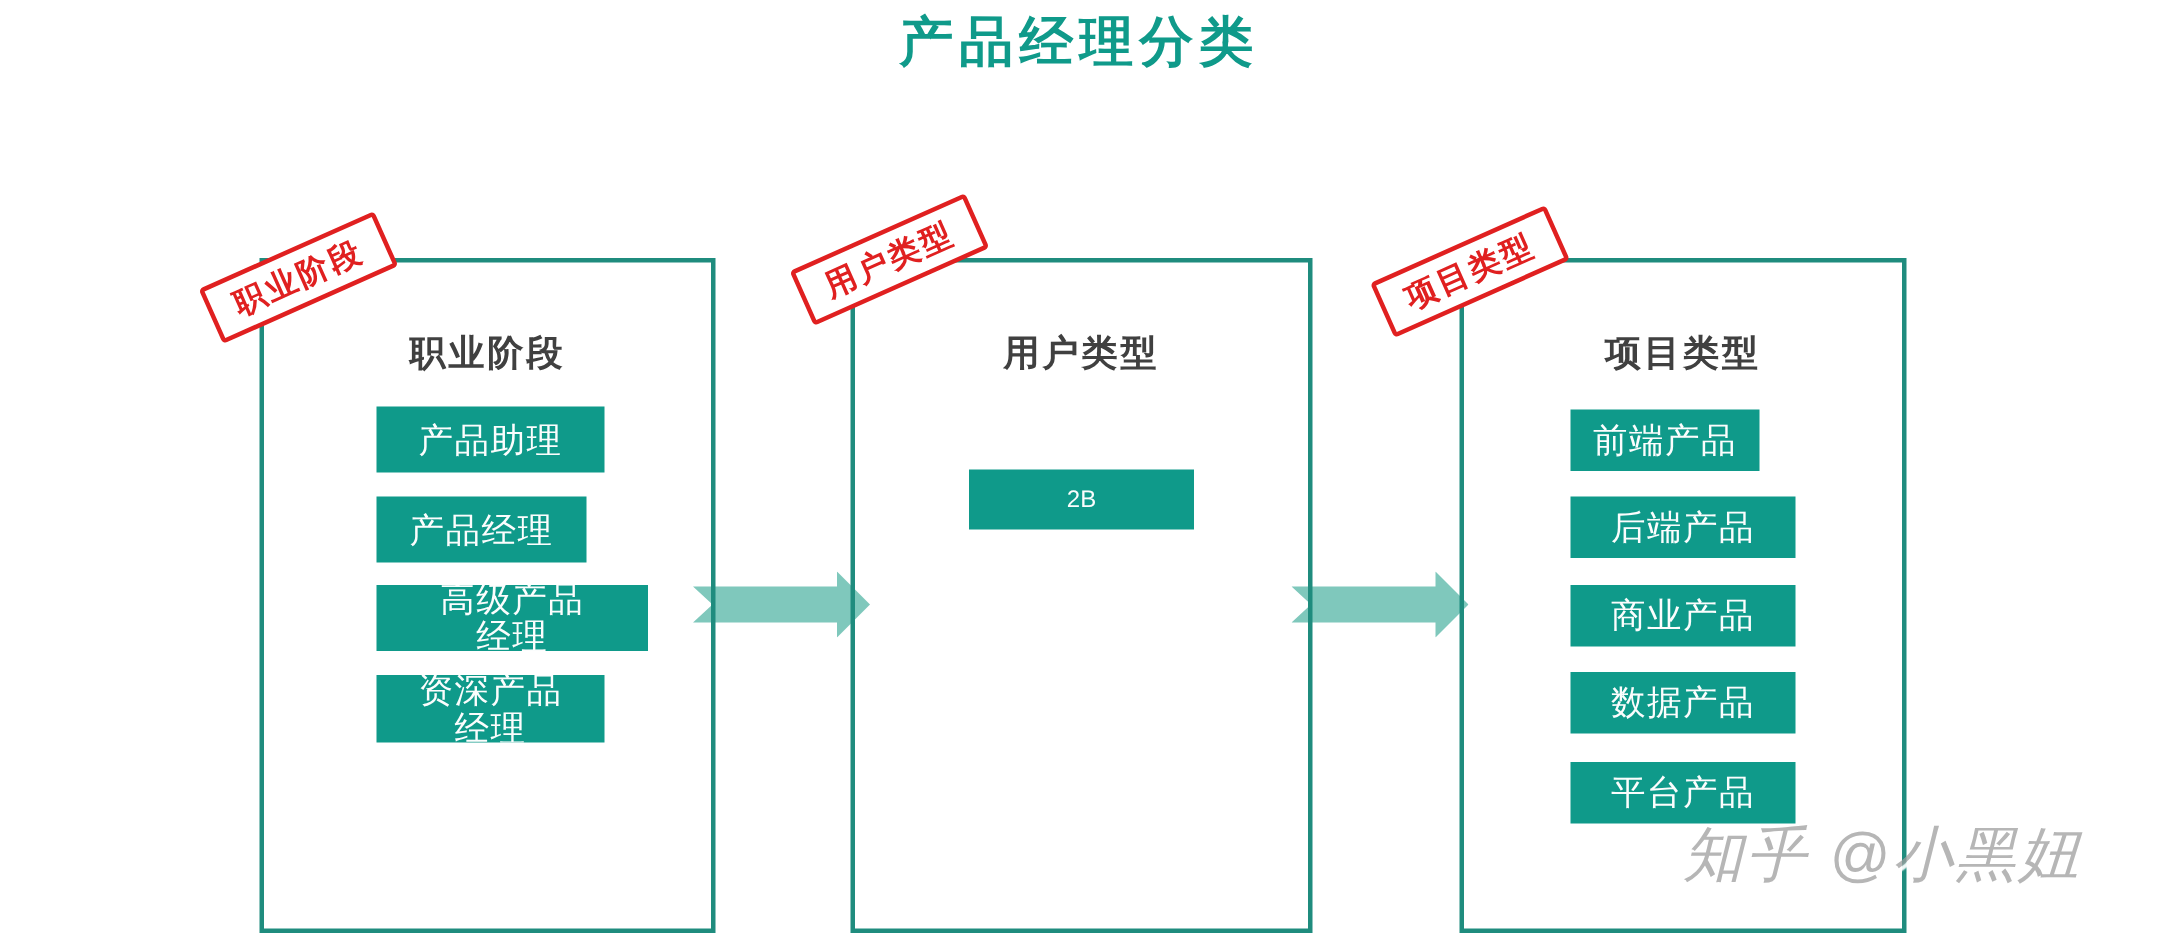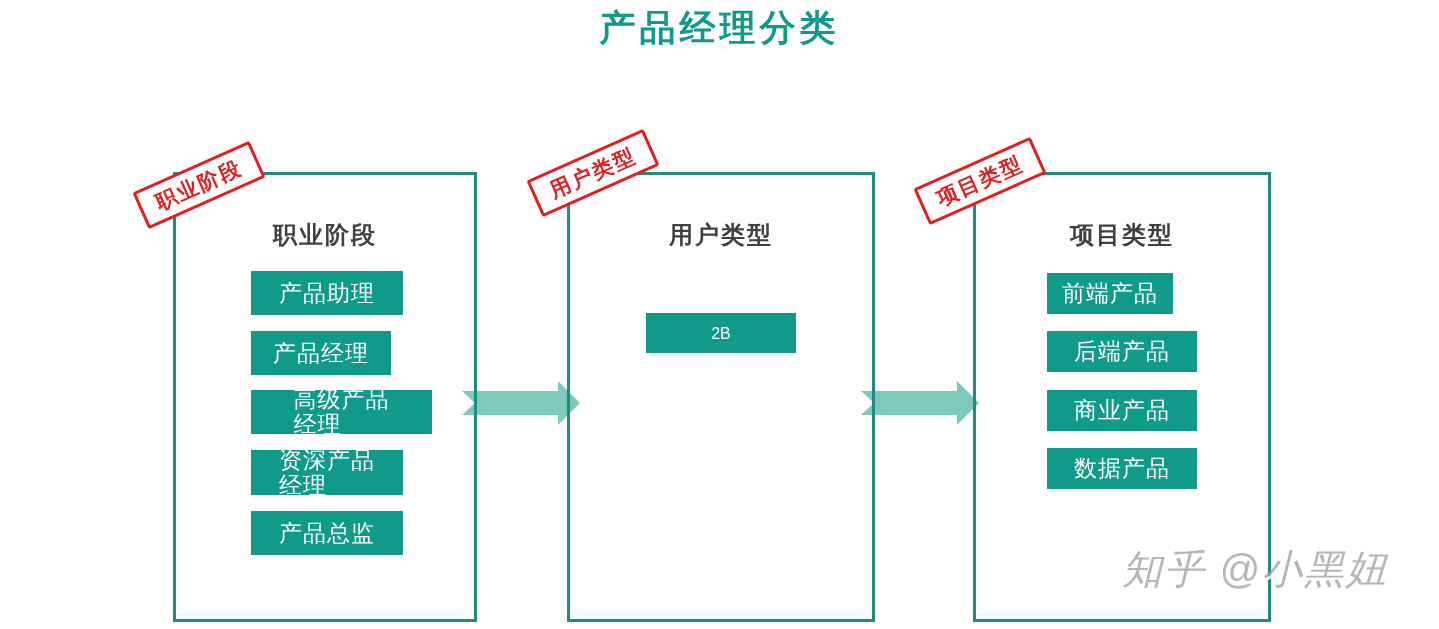--- a/index.html
+++ b/index.html
@@ -19,21 +19,21 @@
     box-sizing:border-box;z-index:2;
   }
   .col-header{
     position:absolute;left:0;right:0;top:44px;
     text-align:center;font-size:24px;font-weight:bold;color:#404040;
     letter-spacing:2px;
   }
   .item{
     position:absolute;background:#0f9a8a;color:#fbfdfd;
     display:flex;align-items:center;justify-content:center;
-    text-align:left;font-size:23px;line-height:25px;
+    text-align:center;font-size:23px;line-height:25px;
     white-space:pre-line;overflow:hidden;letter-spacing:1px;
   }
   .item.latin{font-size:16px;letter-spacing:0;}
   .arrow{position:absolute;z-index:1;}
   .stamp{
     position:absolute;width:128px;height:40px;z-index:10;
     background:#ffffff;border:3px solid #e02020;border-radius:3px;
     box-sizing:border-box;
     display:flex;align-items:center;justify-content:center;
     color:#e02020;font-size:21px;font-weight:bold;letter-spacing:2px;
@@ -63,34 +63,34 @@
   </svg>
 
   <section class="col" style="left:173px;width:304px">
     <div class="col-header">职业阶段</div>
     <div class="item" style="left:75px;top:96px;width:152px;height:44px">产品助理</div>
     <div class="item" style="left:75px;top:156px;width:140px;height:44px">产品经理</div>
     <div class="item" style="left:75px;top:215px;width:181px;height:44px">高级产品
 经理</div>
     <div class="item" style="left:75px;top:275px;width:152px;height:45px">资深产品
 经理</div>
-    <div class="item" style="left:75px;top:336px;width:152px;height:44px">产品总监</div>
   </section>
 
   <section class="col" style="left:567px;width:308px">
     <div class="col-header">用户类型</div>
     <div class="item latin" style="left:76px;top:138px;width:150px;height:40px">2B</div>
   </section>
 
   <section class="col" style="left:973px;width:298px">
     <div class="col-header">项目类型</div>
     <div class="item" style="left:71px;top:98px;width:126px;height:41px">前端产品</div>
     <div class="item" style="left:71px;top:215px;width:150px;height:41px">商业产品</div>
     <div class="item" style="left:71px;top:156px;width:150px;height:41px">后端产品</div>
     <div class="item" style="left:71px;top:273px;width:150px;height:41px">数据产品</div>
+    <div class="item" style="left:71px;top:333px;width:150px;height:41px">平台产品</div>
   </section>
 
   <div class="stamp" style="left:135px;top:165px">职业阶段</div>
   <div class="stamp" style="left:529px;top:153px">用户类型</div>
   <div class="stamp" style="left:916px;top:161px">项目类型</div>
 
   <div class="watermark">知乎 @小黑妞</div>
 
 </div>
 

